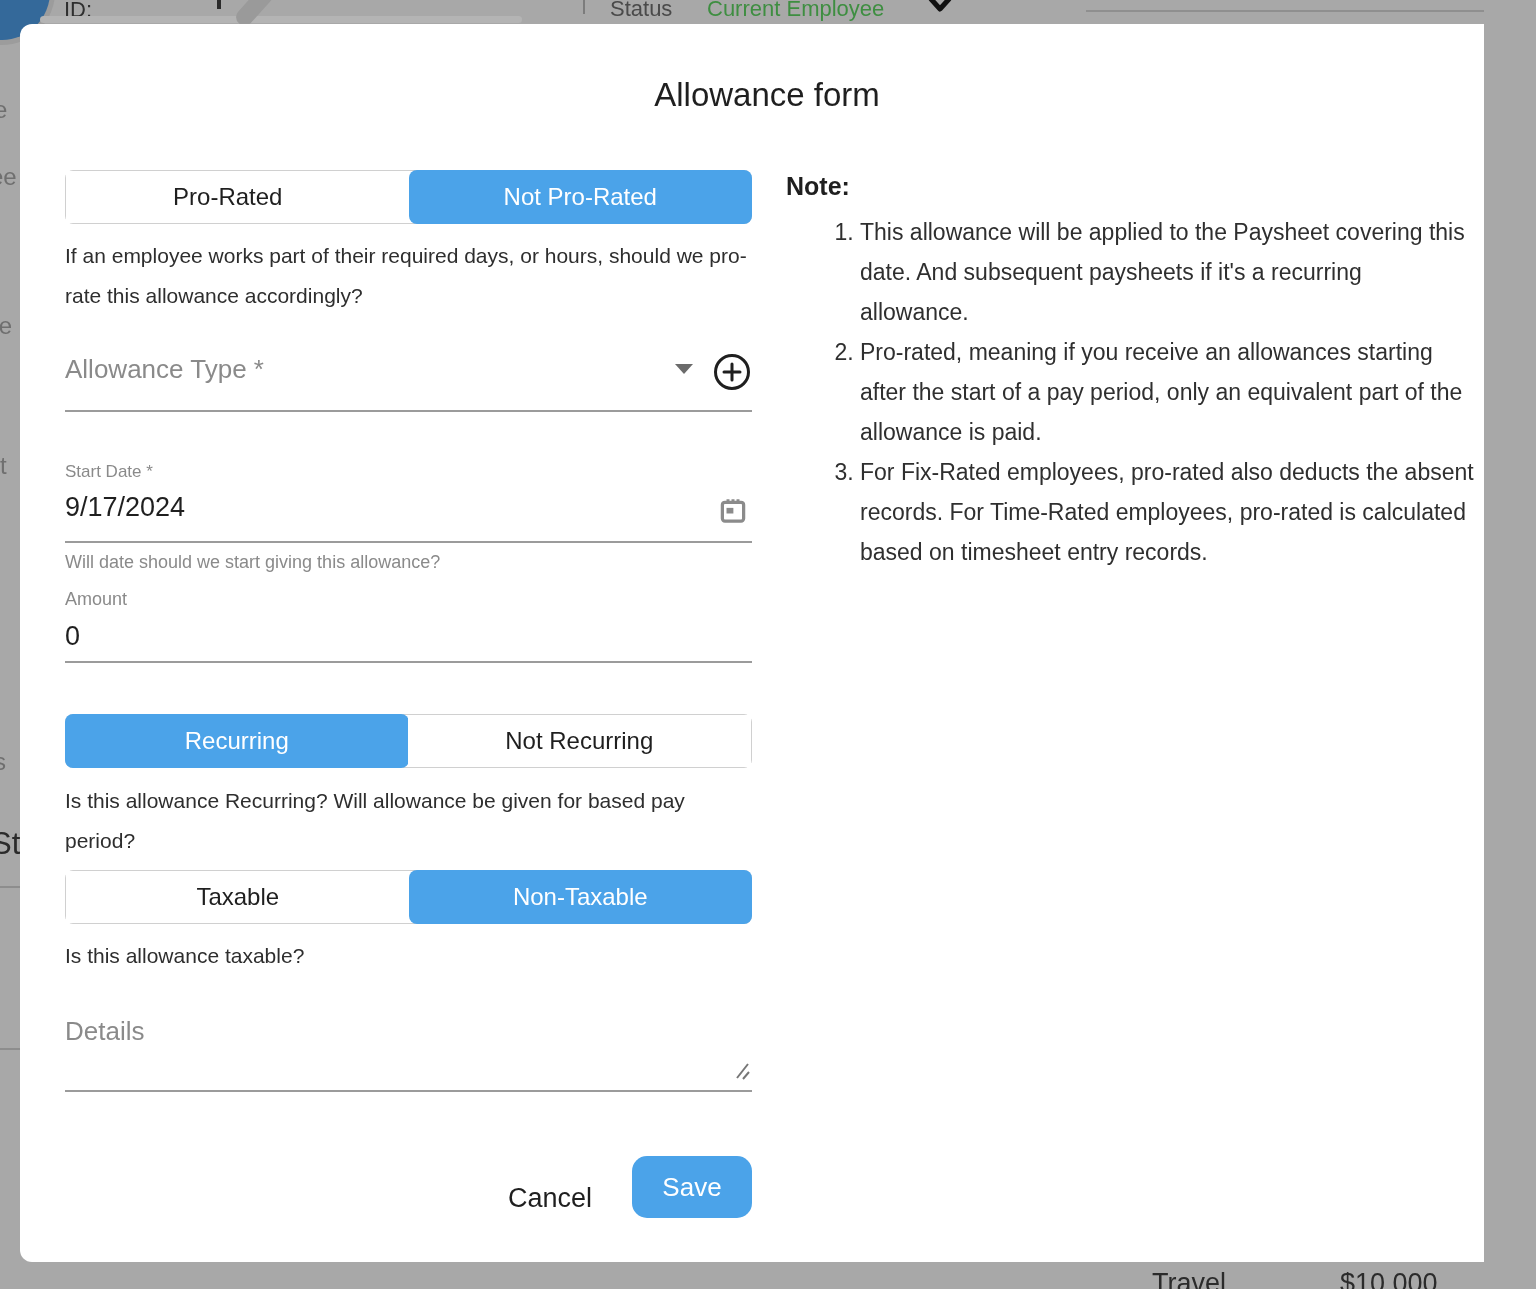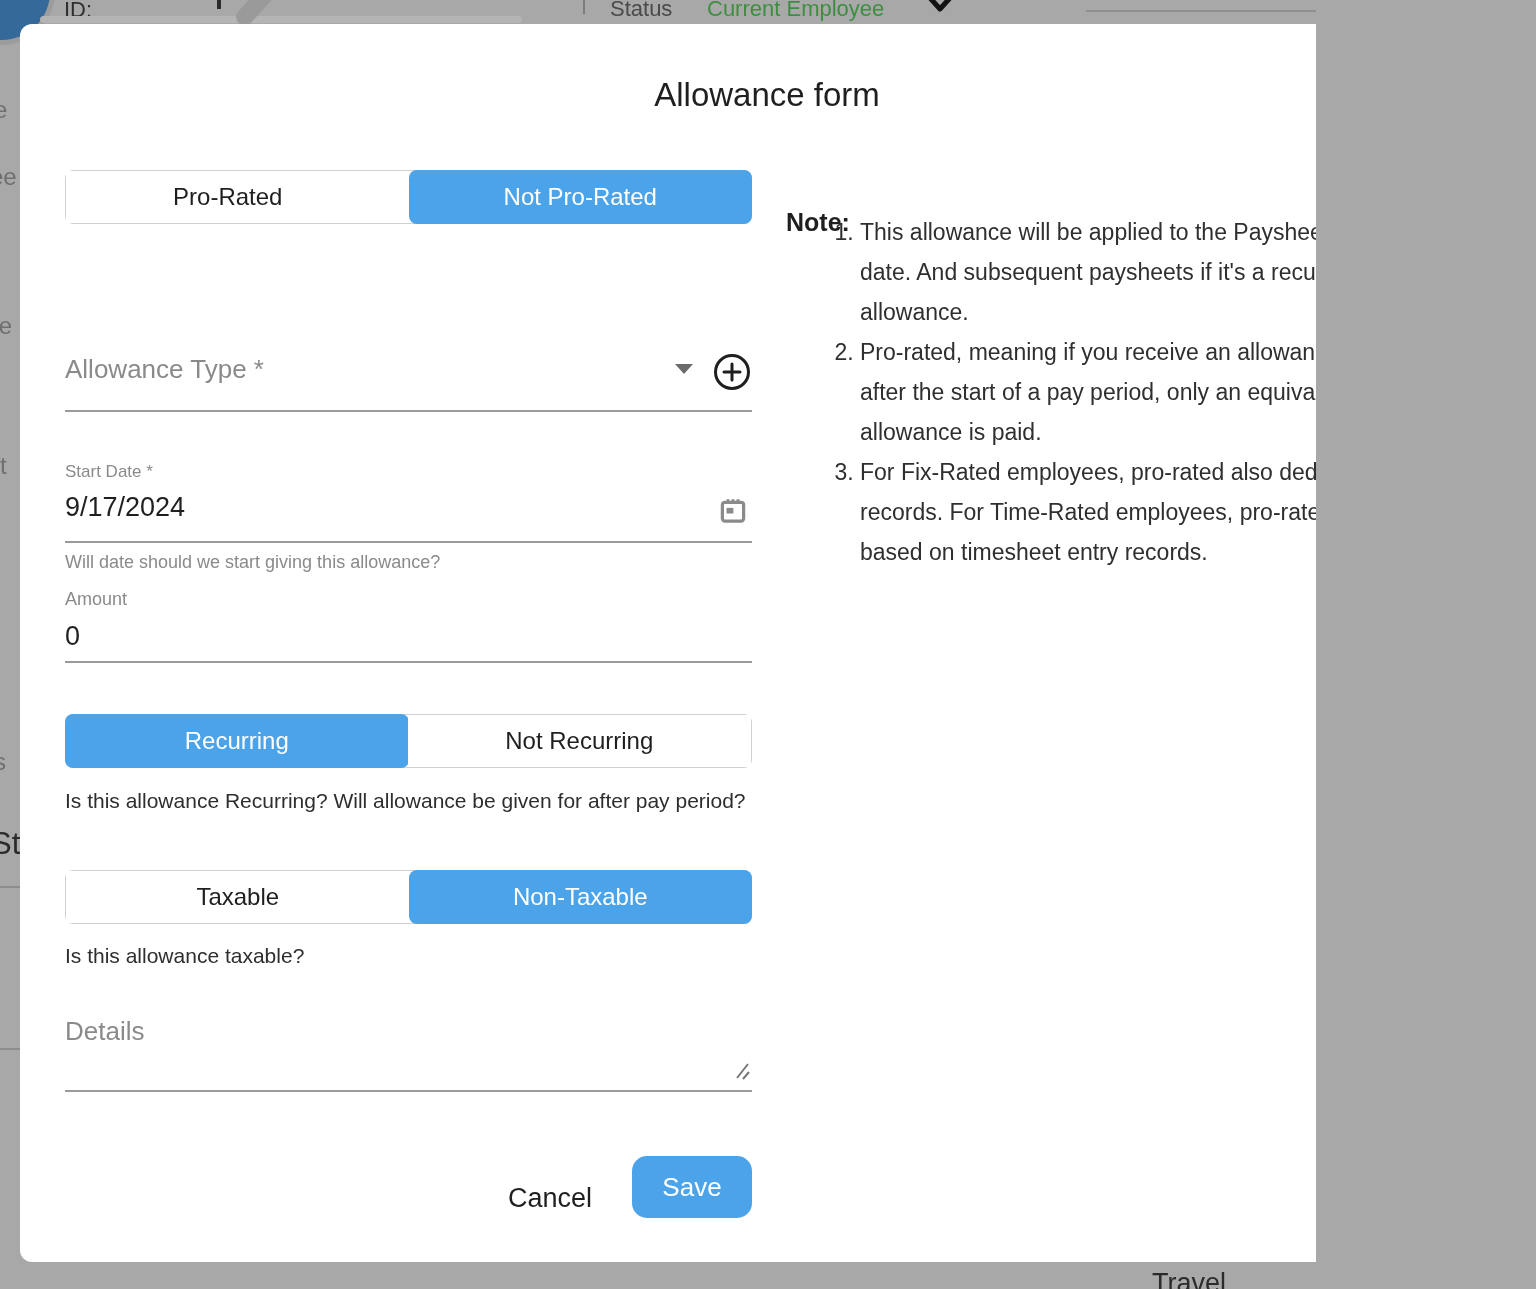--- a/index.html
+++ b/index.html
@@ -1,18 +1,18 @@
 <!DOCTYPE html>
 <html><head>
 <meta charset="utf-8">
 <style>
   * { margin:0; padding:0; box-sizing:border-box; }
   html,body { width:1536px; height:1289px; }
   body { font-family:"Liberation Sans","DejaVu Sans",sans-serif; background:#a8a8a8; }
-  #stage { position:relative; width:1316px; height:1289px; overflow:hidden; background:#a8a8a8; }
+  #stage { position:relative; width:1484px; height:1289px; overflow:hidden; background:#a8a8a8; }
 
   
   .bg-el { position:absolute; color:#2b2b2b; }
   .avatar { left:-46px; top:-56px; width:96px; height:96px; border-radius:50%;
             background:#34699a; box-shadow:0 0 0 5px #9c9c9c; }
   .id-label { left:64px; top:-3px; font-size:22px; font-weight:500; color:#2f2f2f; }
   .id-underline { left:40px; top:16px; width:482px; height:7px; background:#b4b4b4; border-radius:4px; }
   .bg-tick { left:217px; top:0; width:4px; height:9px; background:#2b2b2b; }
   .pencil { left:248px; top:-22px; width:17px; height:52px; background:#9a9a9a;
             border-radius:8px; transform:rotate(42deg); }
@@ -47,21 +47,21 @@
   .float-label { position:absolute; left:45px; color:#8a8a8a; }
   .field-value { position:absolute; left:45px; color:#1f1f1f; font-size:27px; }
   .underline { position:absolute; left:45px; width:687px; height:2px; background:#9b9b9b; }
   .small-helper { position:absolute; left:45px; font-size:18px; color:#8a8a8a; }
 
   .caret { position:absolute; width:0; height:0; border-left:9px solid transparent;
            border-right:9px solid transparent; border-top:10px solid #6b6b6b; }
   .icon-abs { position:absolute; }
 
   
-  .note-head { position:absolute; left:766px; top:148px; font-size:25px; font-weight:700; color:#1f1f1f;margin-top:36px; }
+  .note-head { position:absolute; left:766px; top:148px; font-size:25px; font-weight:700; color:#1f1f1f; }
   .note-list { position:absolute; left:766px; top:188px; width:690px; padding-left:74px;
                font-size:23px; line-height:40px; color:#2f2f2f; }
   .note-list li { margin:0; padding:0; }
 
   
   .cancel-btn { position:absolute; left:450px; top:1146px; width:160px; height:56px;
                 background:none; border:none; font-size:27px; color:#1f1f1f; cursor:pointer;
                 font-family:inherit; }
   .save-btn { position:absolute; left:612px; top:1132px; width:120px; height:62px;
               background:var(--accent); color:#fff; border:none; border-radius:15px;
@@ -108,20 +108,21 @@
   <div class="bottom-label" style="left:1340px; top:1268px;">$10,000</div>
 
   <div class="modal">
 
     <div class="modal-title">Allowance form</div>
 
     <div class="seg" style="top:146px;gap:20px;">
       <button class="seg-btn">Pro-Rated</button>
       <button class="seg-btn selected">Not Pro-Rated</button>
     </div>
+    <div class="helper" style="top:212px;">If an employee works part of their required days, or hours, should we pro-rate this allowance accordingly?</div>
 
     <div class="float-label" style="top:330px; font-size:26px;">Allowance Type *</div>
     <div class="caret" style="left:655px; top:340px;"></div>
     <div class="icon-abs" style="left:692px; top:328px;">
       <svg width="40" height="40" viewBox="0 0 40 40">
           <circle cx="20" cy="20" r="16.5" fill="none" stroke="#1f1f1f" stroke-width="3"></circle>
           <path d="M20 12 V28 M12 20 H28" stroke="#1f1f1f" stroke-width="3" stroke-linecap="round"></path>
         </svg>
     </div>
     <div class="underline" style="top:386px;"></div>
@@ -139,21 +140,21 @@
     <div class="small-helper" style="top:528px;">Will date should we start giving this allowance?</div>
 
     <div class="small-helper" style="top:565px;">Amount</div>
     <div class="field-value" style="top:597px;">0</div>
     <div class="underline" style="top:637px;"></div>
 
     <div class="seg" style="top:690px;">
       <button class="seg-btn selected">Recurring</button>
       <button class="seg-btn">Not Recurring</button>
     </div>
-    <div class="helper" style="top:757px;">Is this allowance Recurring? Will allowance be given for after pay period?</div>
+    <div class="helper" style="top:757px;">Is this allowance Recurring? Will allowance be given for based pay period?</div>
 
     <div class="seg" style="top:846px;">
       <button class="seg-btn">Taxable</button>
       <button class="seg-btn selected">Non-Taxable</button>
     </div>
     <div class="helper" style="top:912px;">Is this allowance taxable?</div>
 
     <div class="float-label" style="top:992px; font-size:26px;">Details</div>
     <div class="icon-abs" style="left:710px; top:1036px;">
       <svg width="22" height="22" viewBox="0 0 22 22">

